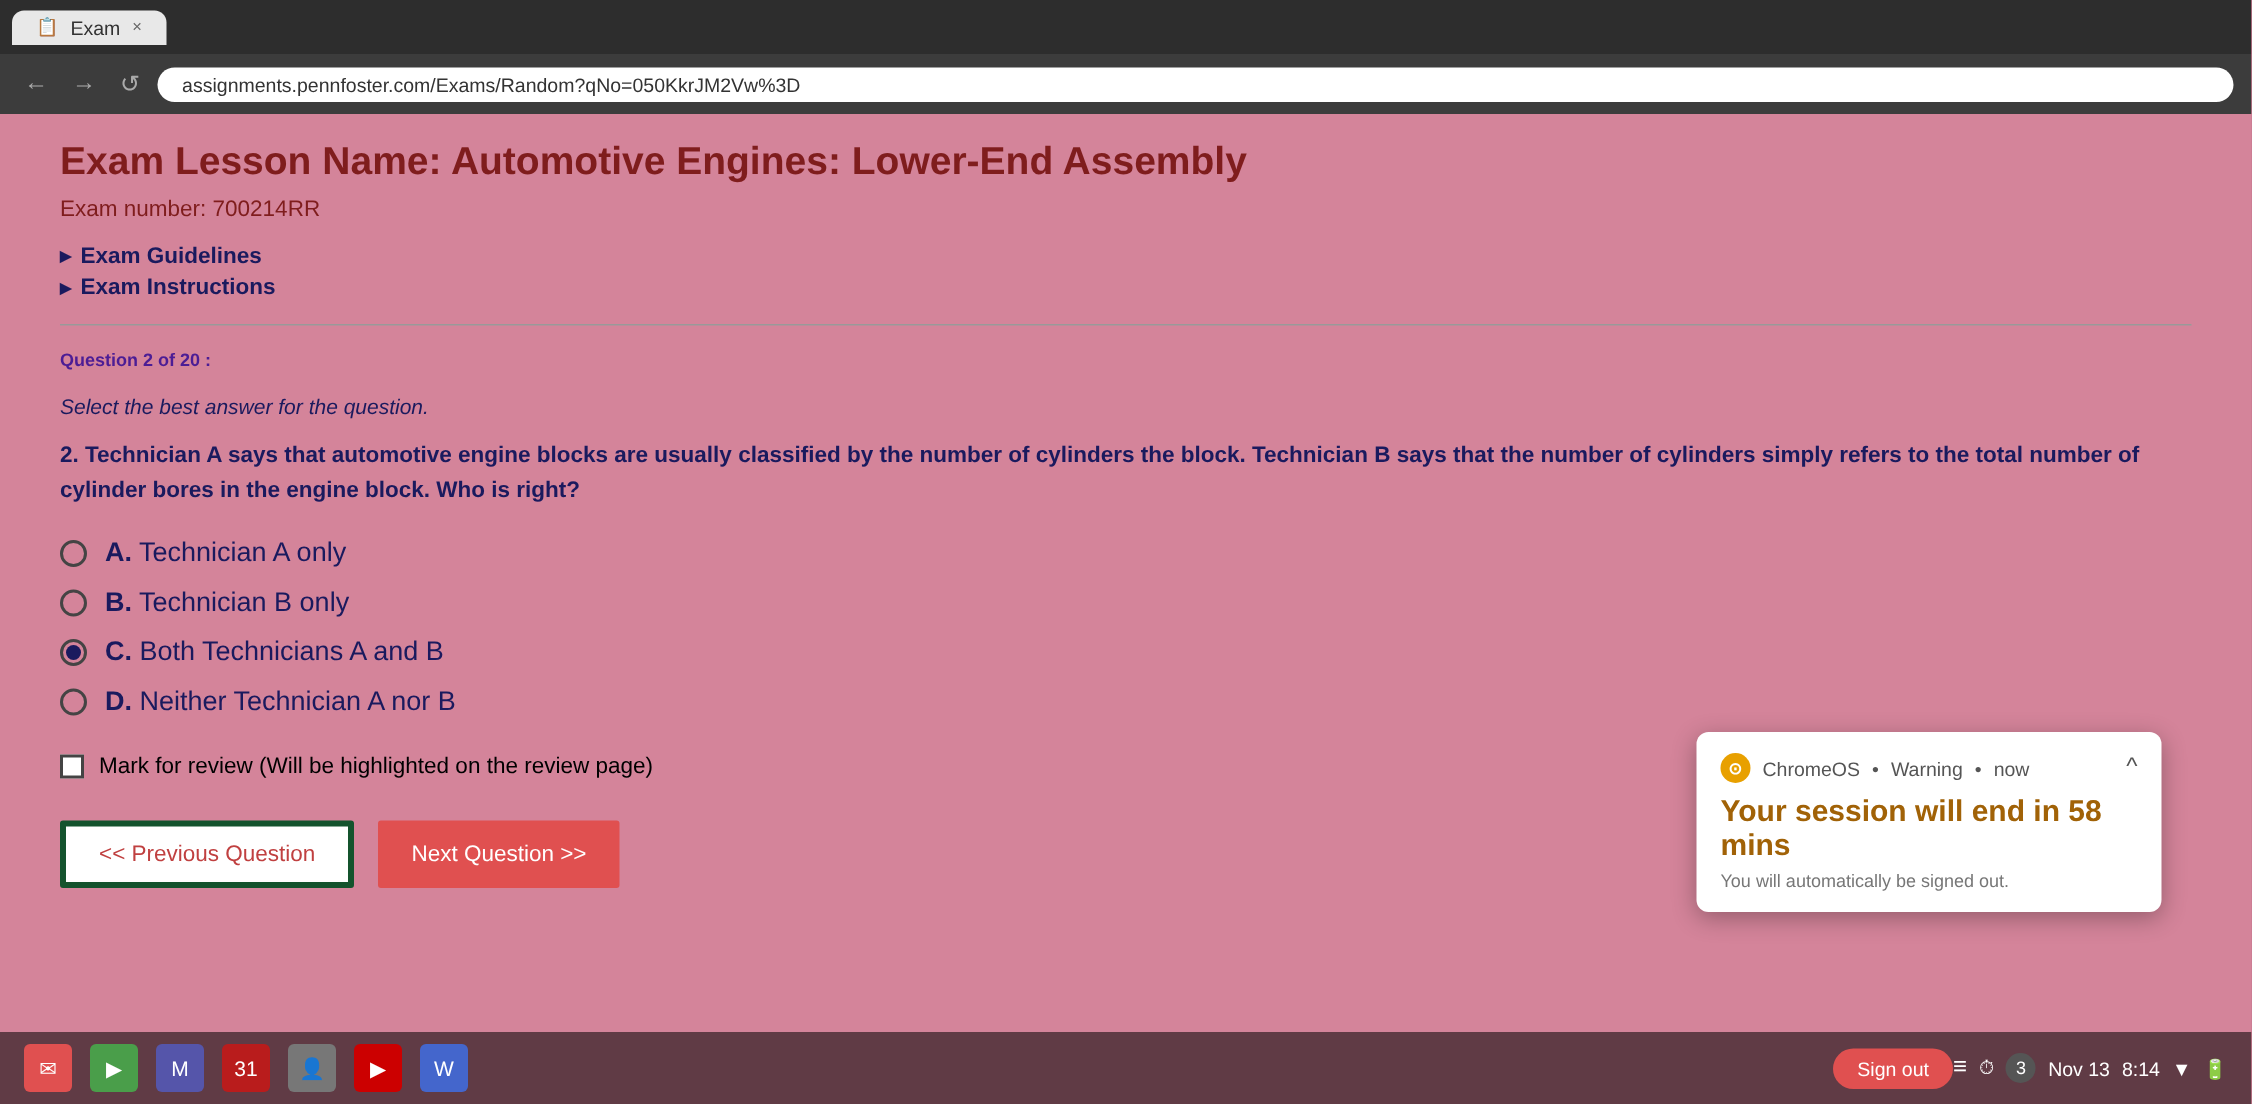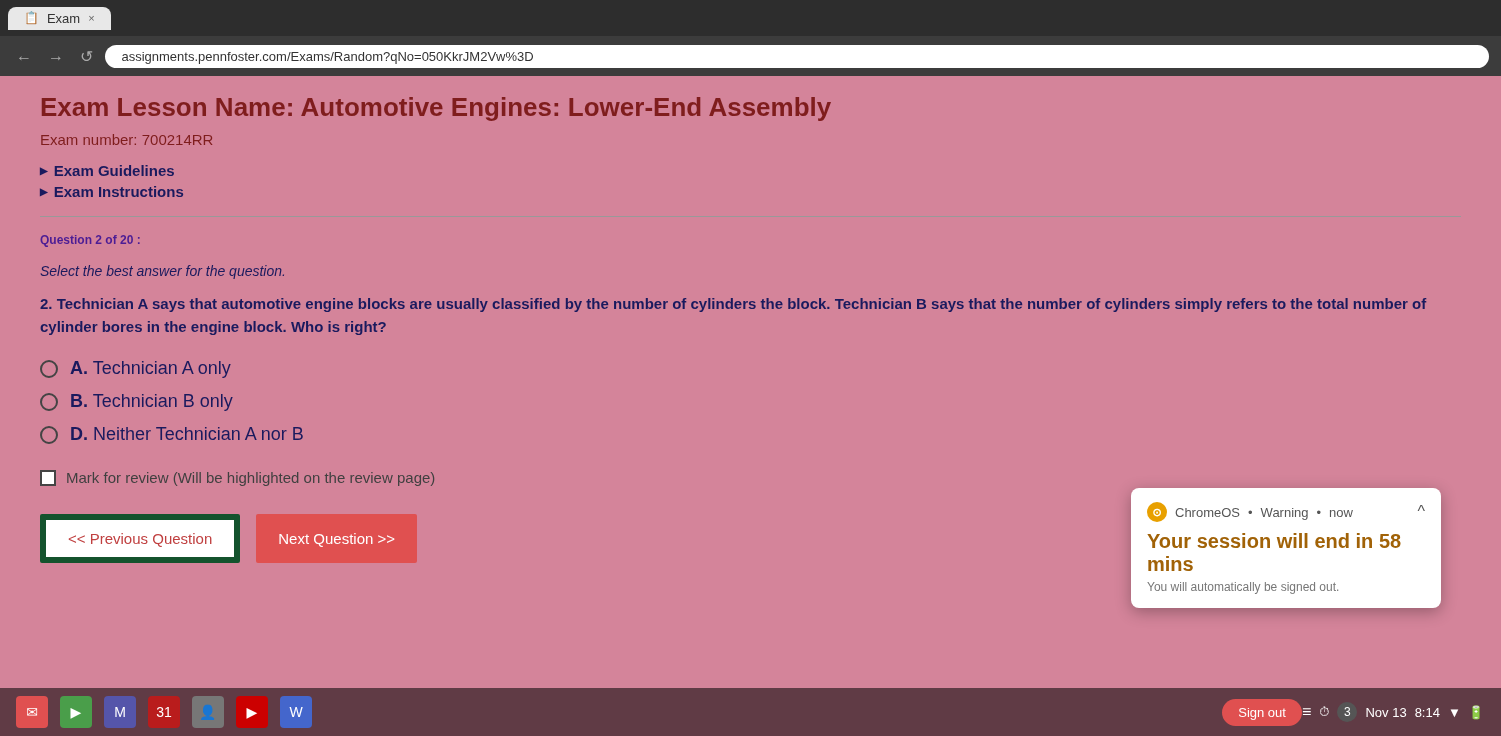--- a/index.html
+++ b/index.html
@@ -159,39 +159,39 @@
       height: 10px;
       border-radius: 50%;
       background: #1a1a5e;
     }
 
     .mark-review {
       display: flex;
       align-items: center;
       gap: 10px;
       font-size: 15px;
-      color: #404040;
+      color: #000000;
       margin-bottom: 28px;
       cursor: pointer;
     }
     .checkbox {
       width: 16px;
       height: 16px;
       border: 2px solid #444;
       background: #fff;
       flex-shrink: 0;
     }
 
     .btn-row {
       display: flex;
       gap: 16px;
     }
     .btn-prev {
       background: #fff;
-      border: 6px solid #14532d;
+      border: 4px solid #14532d;
       color: #c04040;
       padding: 10px 22px;
       font-size: 15px;
       cursor: pointer;
       border-radius: 2px;
     }
     .btn-next {
       background: #e05050;
       border: none;
       color: #fff;
@@ -351,20 +351,26 @@
     <div class="answer-option">
       <div class="radio-outer"></div>
       <span><strong>A.</strong> Technician A only</span>
     </div>
 
     <div class="answer-option">
       <div class="radio-outer"></div>
       <span><strong>B.</strong> Technician B only</span>
     </div>
 
+    <div class="answer-option">
+      <div class="radio-outer">
+        <div class="radio-inner"></div>
+      </div>
+      <span><strong>C.</strong> Both Technicians A and B</span>
+    </div>
 
     <div class="answer-option">
       <div class="radio-outer"></div>
       <span><strong>D.</strong> Neither Technician A nor B</span>
     </div>
 
   </div>
 
   <div class="mark-review">
     <div class="checkbox"></div>

